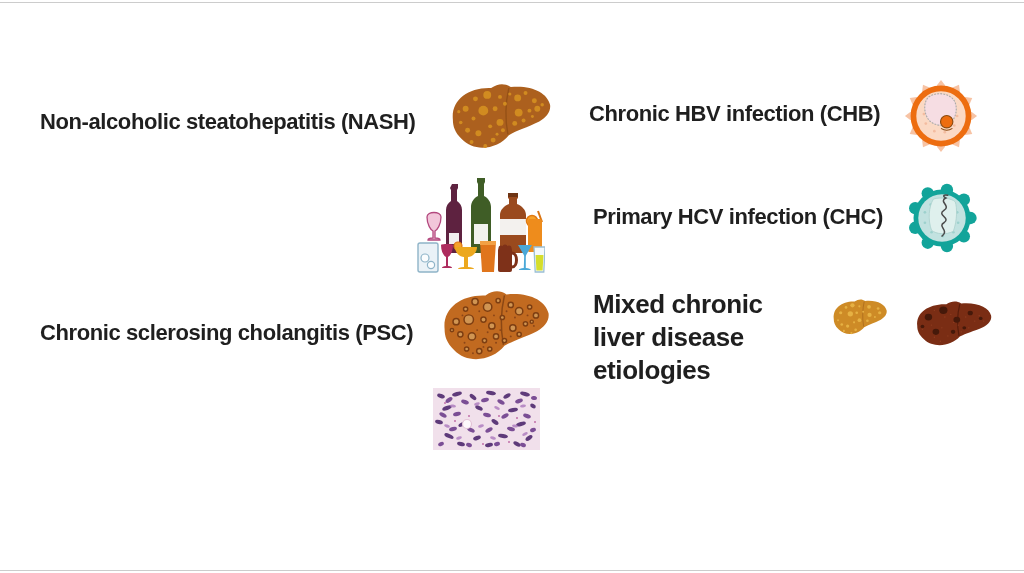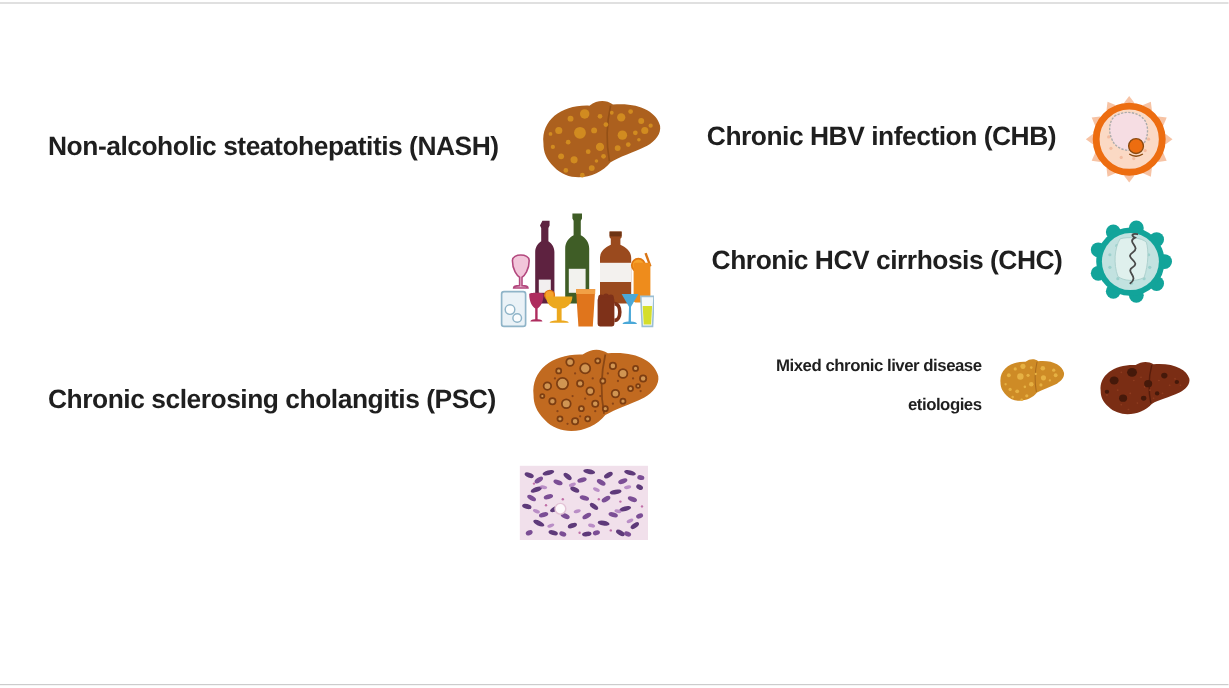--- a/index.html
+++ b/index.html
@@ -3,23 +3,23 @@
 <meta charset="utf-8">
 <style>
   html,body{margin:0;padding:0;background:#ffffff;}
   .canvas{
     position:relative;width:1024px;height:573px;background:#ffffff;overflow:hidden;
     font-family:"Liberation Sans",sans-serif;
   }
   .hairline{position:absolute;left:0;width:1024px;height:1px;background:#cccccc;}
   .lbl{
     position:absolute;font-weight:700;font-size:22px;letter-spacing:-0.4px;
-    color:#1f1f1f;white-space:nowrap;line-height:28px;text-align:right;
+    color:#1f1f1f;white-space:nowrap;line-height:28px;
   }
-  .lbl.wrap{white-space:normal;width:225px;line-height:33px;font-size:14px;}
+  .lbl.wrap{white-space:normal;width:225px;line-height:33px;font-size:26px;}
   .icon{position:absolute;}
   svg{display:block;}
 </style>
 </head>
 <body>
 
 <div class="canvas">
   <div class="hairline" style="top:2px"></div>
   <div class="hairline" style="bottom:2px"></div>
 
@@ -278,21 +278,21 @@
         <circle cx="22" cy="38" r="1.4"></circle>
           <circle cx="40" cy="40" r="1.4"></circle>
           <circle cx="31" cy="44" r="1.4"></circle>
       </g>
       <path d="M27 20 C36 14 49 16 54 24 C58 31 56 42 50 47 C43 52 32 50 27 44 C22 37 21 26 27 20 Z" fill="#F6DDE3" stroke="#ABABAB" stroke-width="1.2" stroke-dasharray="2 1.2"></path>
       <path d="M40 53 q6 4 12 0" stroke="#8A4A10" stroke-width="1.2" fill="none"></path>
       <circle cx="46" cy="46" r="6.5" fill="#ED6D10" stroke="#8A4A10" stroke-width="1.2"></circle>
     </svg>
   </div>
 
-  <div class="lbl" style="left:593px;top:203px">Chronic HCV cirrhosis (CHC)</div>
+  <div class="lbl" style="left:593px;top:203px">Primary HCV infection (CHC)</div>
 
   <div class="icon" style="left:904px;top:180px">
     <svg width="76" height="76" viewBox="0 0 80 80">
       <g fill="#12A49A">
         <circle cx="70" cy="40" r="6.5"></circle>
           <circle cx="63" cy="59.3" r="6.5"></circle>
           <circle cx="45.2" cy="69.5" r="6.5"></circle>
         <circle cx="25" cy="66" r="6.5"></circle>
           <circle cx="11.8" cy="50.3" r="6.5"></circle>
           <circle cx="11.8" cy="29.7" r="6.5"></circle>

